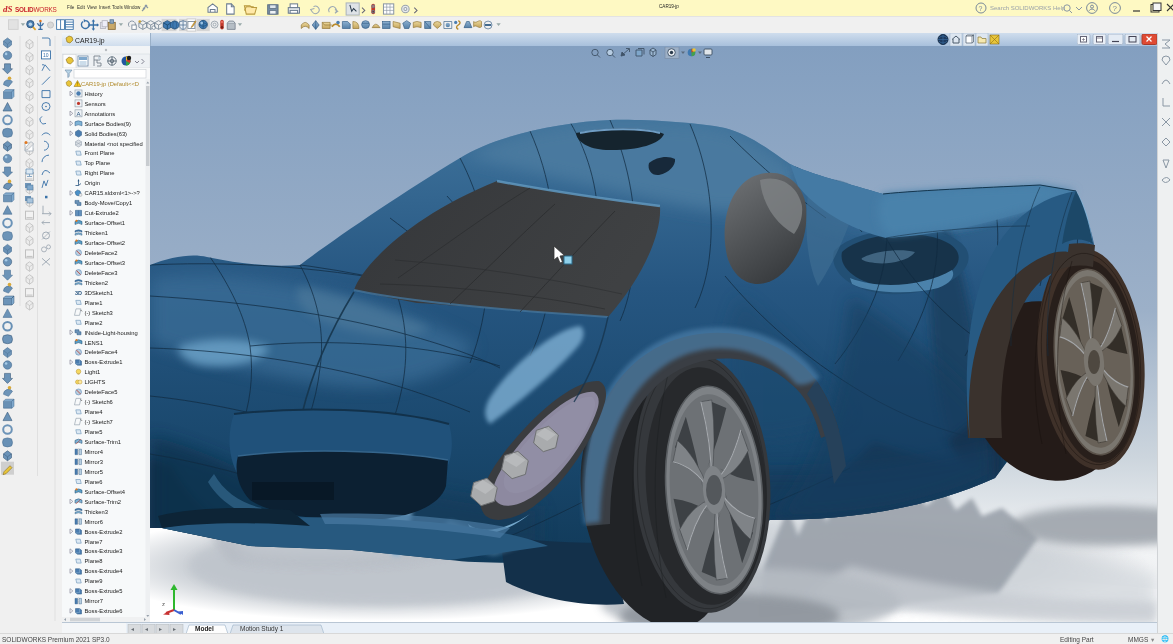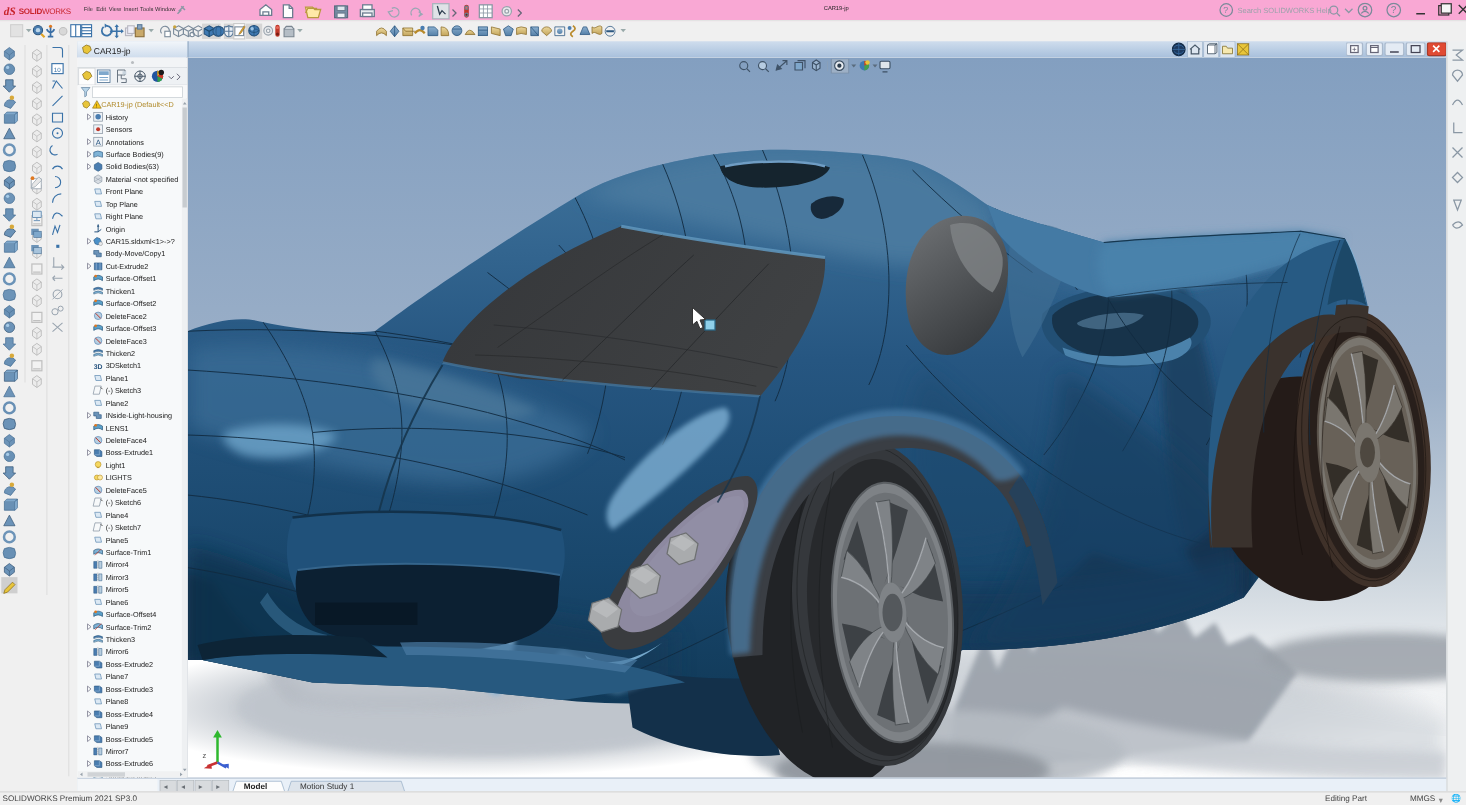--- a/index.html
+++ b/index.html
@@ -1,16 +1,16 @@
 <!DOCTYPE html>
 <html><head><meta charset="utf-8"><style>
 *{margin:0;padding:0;box-sizing:border-box;}
 html,body{width:1173px;height:644px;overflow:hidden;font-family:"Liberation Sans",sans-serif;background:#f0f0f0;}
 .abs{position:absolute;}
-#menubar{position:absolute;left:0;top:0;width:1173px;height:17px;background:#f9a8d4;border-bottom:1px solid #e3e3e3;}
+#menubar{position:absolute;left:0;top:0;width:1173px;height:17px;background:#fef9c3;border-bottom:1px solid #e3e3e3;}
 #toolbar2{position:absolute;left:0;top:17px;width:1173px;height:16px;background:#f0f0f0;}
 #tabband{position:absolute;left:62px;top:33px;width:1095px;height:13px;background:linear-gradient(#cfdded,#a8c0dc);}
 #leftcols{position:absolute;left:0;top:33px;width:62px;height:600px;background:#f0f0f0;}
 #panel{position:absolute;left:62px;top:46px;width:88px;height:576px;background:#f7f8f9;border-right:1px solid #b5bcc4;z-index:5;}
 #viewport{position:absolute;left:150px;top:46px;width:1007px;height:587px;overflow:hidden;}
 #rightstrip{position:absolute;left:1157px;top:33px;width:16px;height:600px;background:#eef0f1;border-left:1px solid #d0d3d6;}
 #modeltabs{position:absolute;left:62px;top:622px;width:1095px;height:11px;background:#e9f0f8;border-top:1px solid #b9c6d4;}
 #statusbar{position:absolute;left:0;top:633px;width:1173px;height:11px;background:#f0f0f0;border-top:1px solid #d8d8d8;font-size:6.5px;color:#444;}
 .mtxt{font-size:4.6px;color:#333;letter-spacing:0;}
 </style></head>

